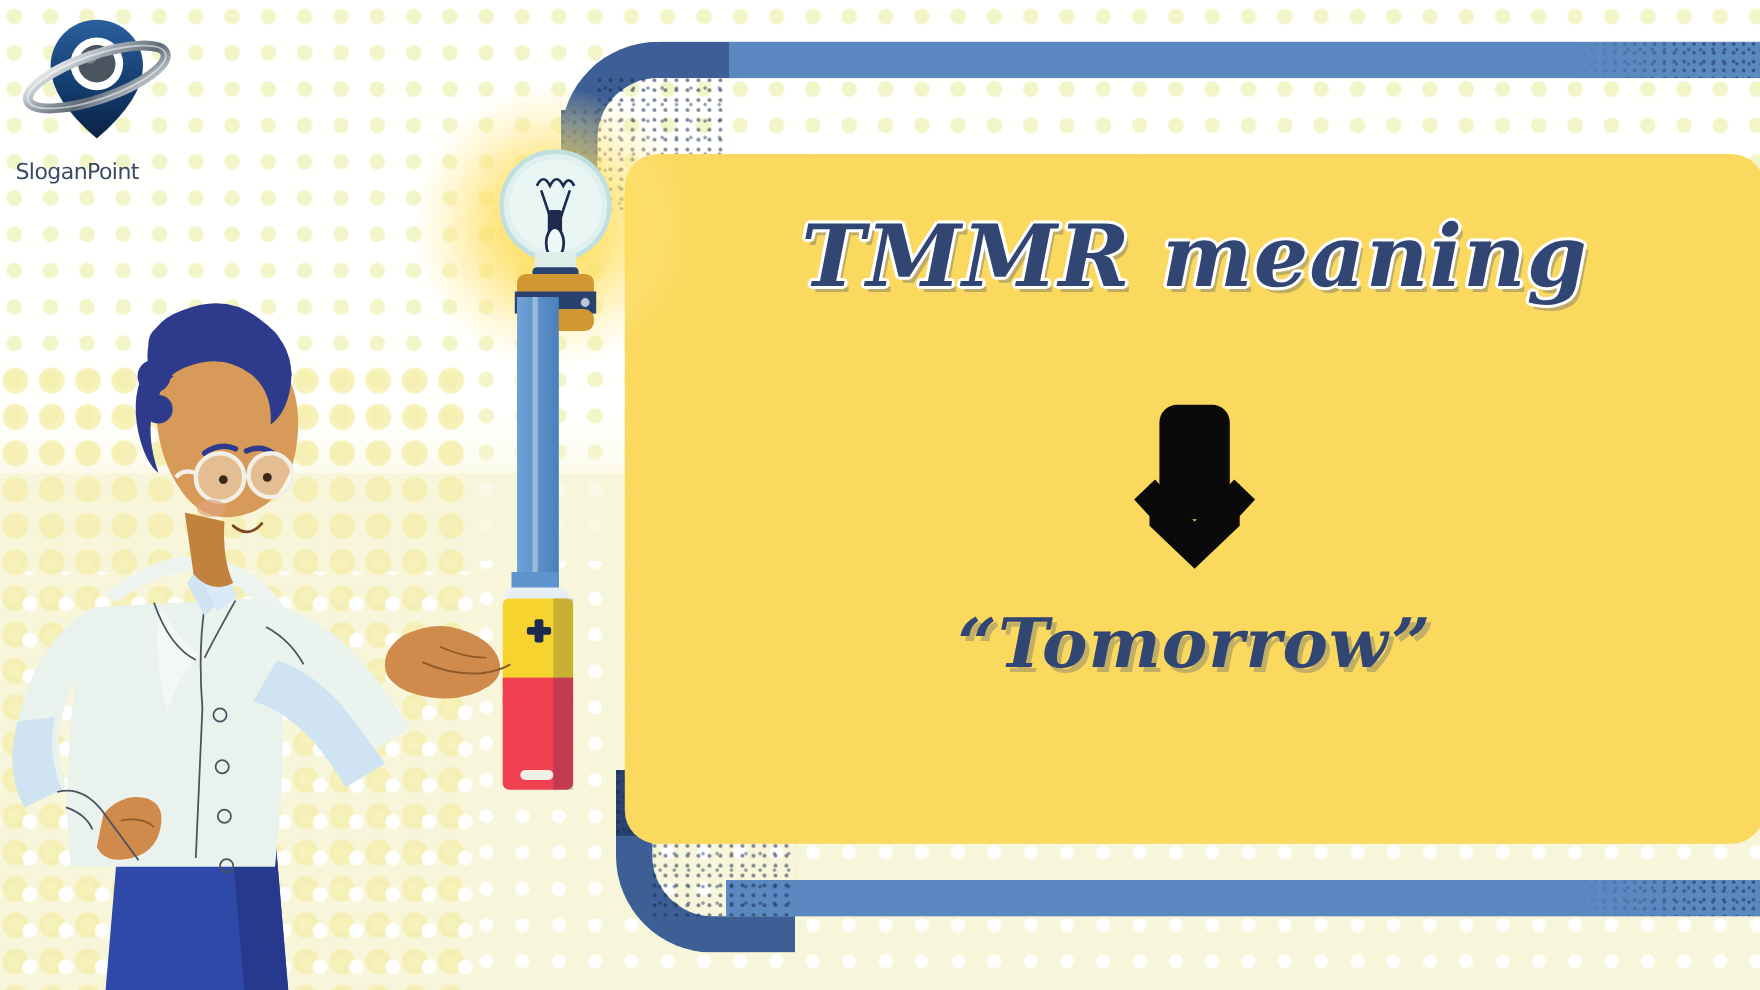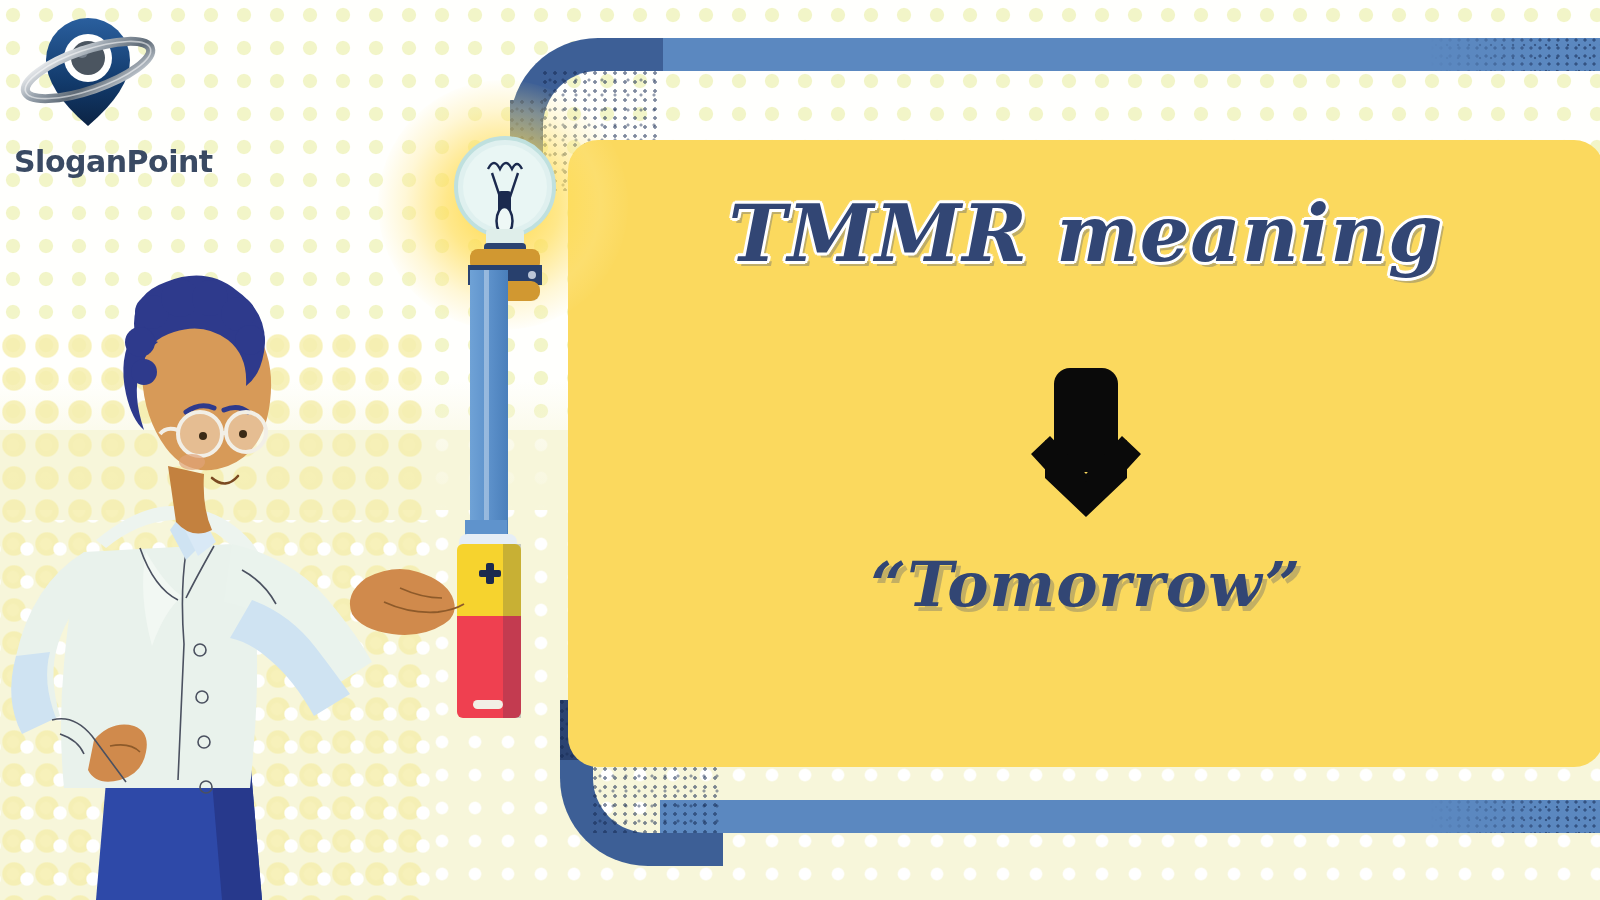--- a/index.html
+++ b/index.html
@@ -153,21 +153,21 @@
   }
 
   
   .scientist{position:absolute;left:0;top:180px;width:470px;height:720px;}
 
   
   .logo{position:absolute;left:8px;top:10px;width:210px;height:170px;}
   .logo-text{
     position:absolute;left:6px;top:134px;
     font-family:"DejaVu Sans","Liberation Sans",sans-serif;
-    font-size:30px;font-weight:bold;letter-spacing:-.5px;
+    font-size:20px;font-weight:normal;letter-spacing:-.5px;
     color:#3a4a63;
   }
 </style>
 </head>
 <body>
 
 <div id="stage">
 
   <div class="bg-base"></div>
   <div class="bg-dots-top"></div>

